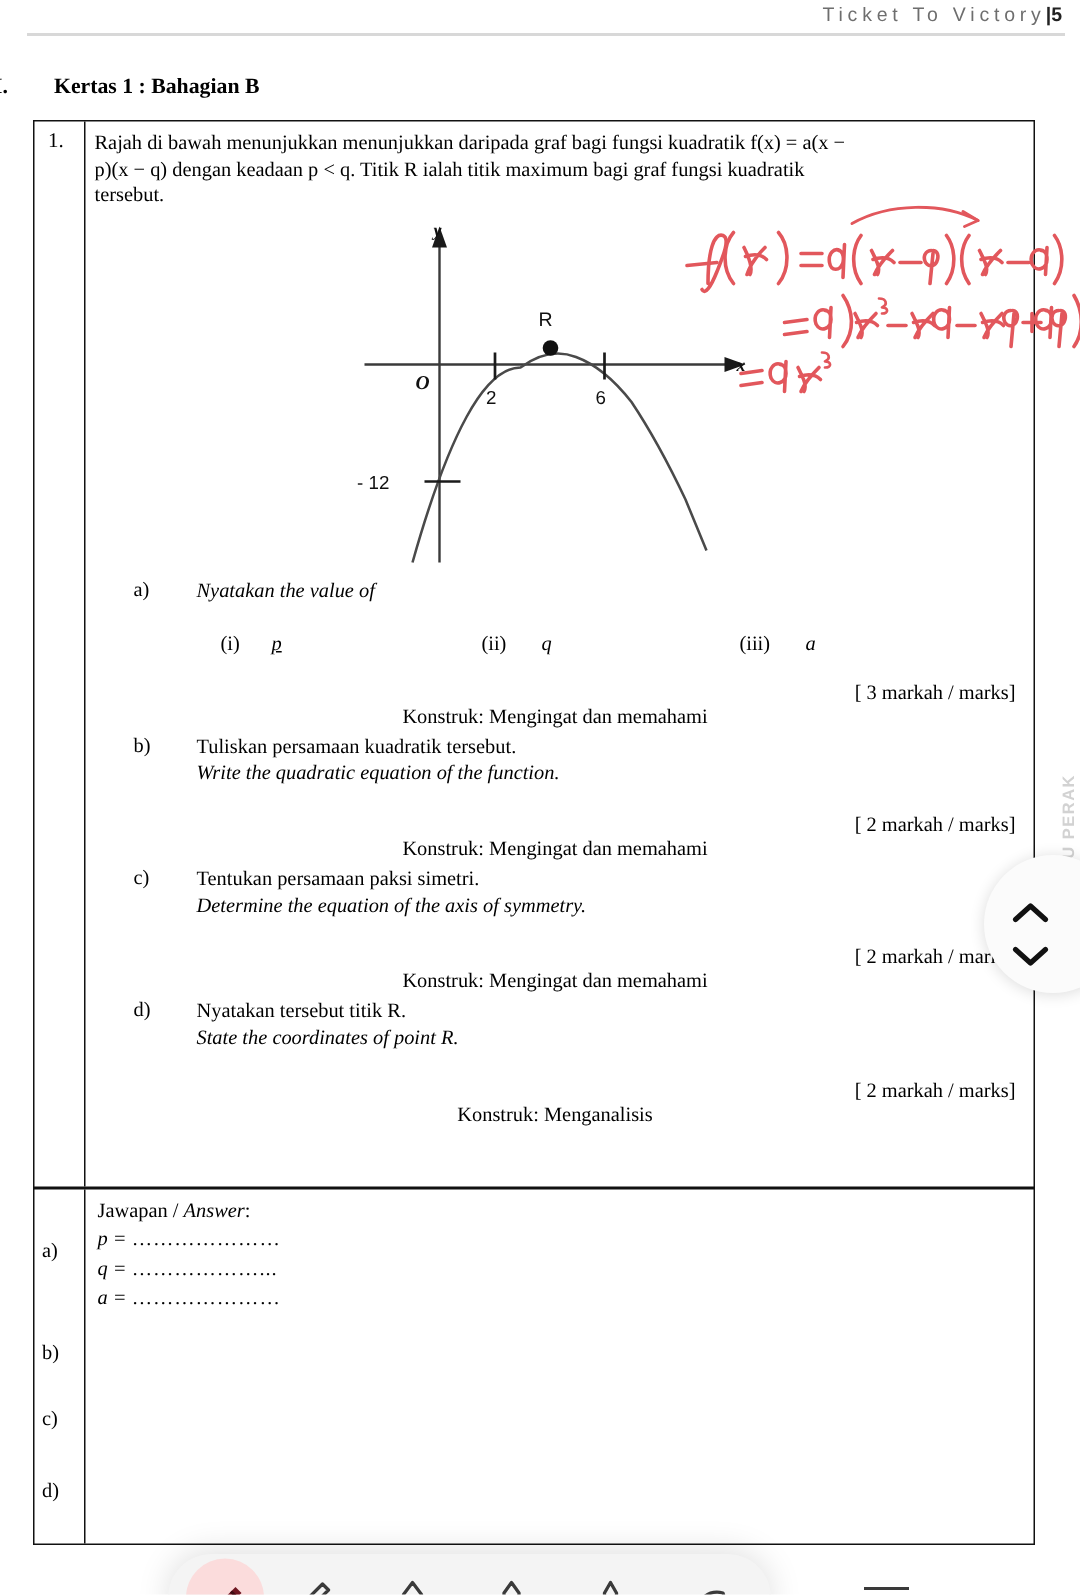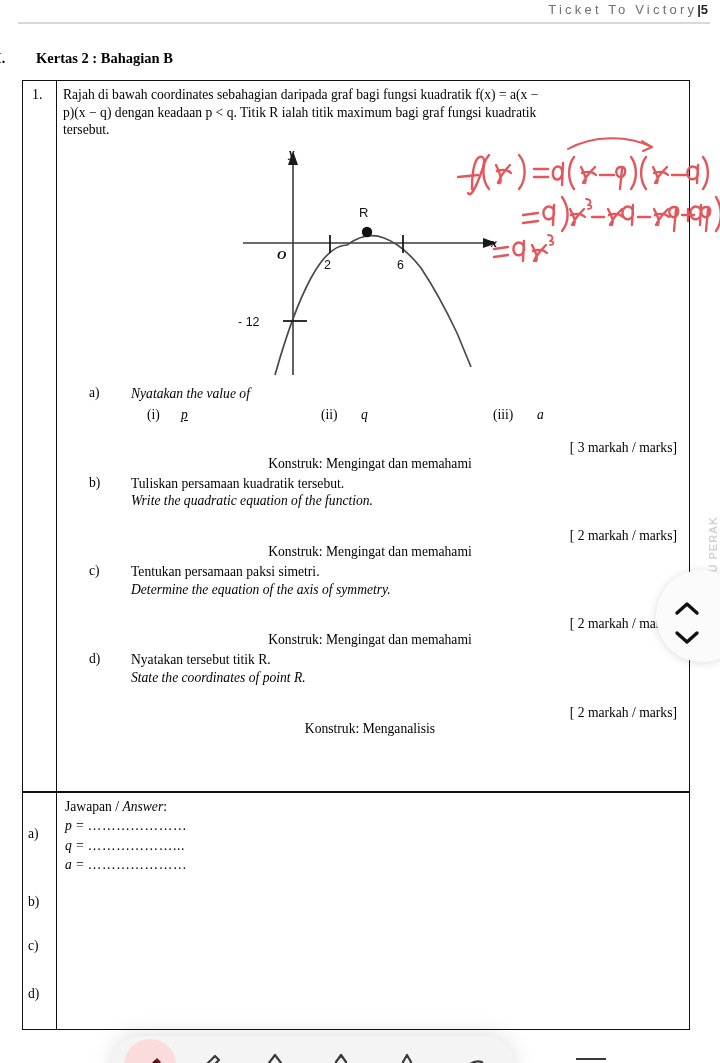--- a/index.html
+++ b/index.html
@@ -73,21 +73,21 @@
   }
   .graph-svg { position: absolute; left: 170px; top: 0; }
   .ink-svg { position: absolute; left: 385px; top: -6px; }
 
   
   .part { position: relative; margin-top: 2px; }
   .part-label {
     position: absolute; left: 26px; top: 0; font-size: 13.6px;
   }
   .part-content { margin-left: 68px; }
-  .romans { margin-left: 84px; margin-top: 4px; font-size: 13.6px; }
+  .romans { margin-left: 84px; margin-top: 18px; font-size: 13.6px; }
   .romans span.rl { display: inline-block; }
   .marks {
     text-align: right; font-size: 13.6px; padding-right: 2px;
   }
   .konstruk {
     text-align: center; font-size: 13.6px; padding-right: 2px;
   }
 
   
   .atable {
@@ -156,30 +156,30 @@
 <div id="page">
 
   <div class="header">
     <div class="header-title">
       <span>Ticket To Victory</span><span class="pagenum">|</span><span class="pagenum">5</span>
     </div>
     <div class="header-rule"></div>
   </div>
 
   <div class="sec-roman">I.</div>
-  <div class="sec-title">Kertas 2 : Bahagian B</div>
+  <div class="sec-title">Kertas 1 : Bahagian B</div>
 
   <div class="qtable">
     <div class="qnum-col">
       <div class="qnum">1.</div>
     </div>
 
     <div class="qbody">
 
-      <div class="ptext">Rajah di bawah coordinates sebahagian daripada graf bagi fungsi kuadratik f(x) = a(x −</div>
+      <div class="ptext">Rajah di bawah menunjukkan menunjukkan daripada graf bagi fungsi kuadratik f(x) = a(x −</div>
       <div class="ptext">p)(x − q) dengan keadaan p &lt; q. Titik R ialah titik maximum bagi graf fungsi kuadratik</div>
       <div class="ptext">tersebut.</div>
 
       <div class="graph-wrap">
         <svg class="graph-svg" width="270" height="235" viewBox="0 0 270 235">
 
           <line x1="60" y1="18" x2="60" y2="232" stroke="#3a3a3a" stroke-width="1.6"></line>
           <polygon points="60,8 55,22 65,22" fill="#1a1a1a"></polygon>
 
           <line x1="10" y1="100" x2="255" y2="100" stroke="#3a3a3a" stroke-width="1.6"></line>

